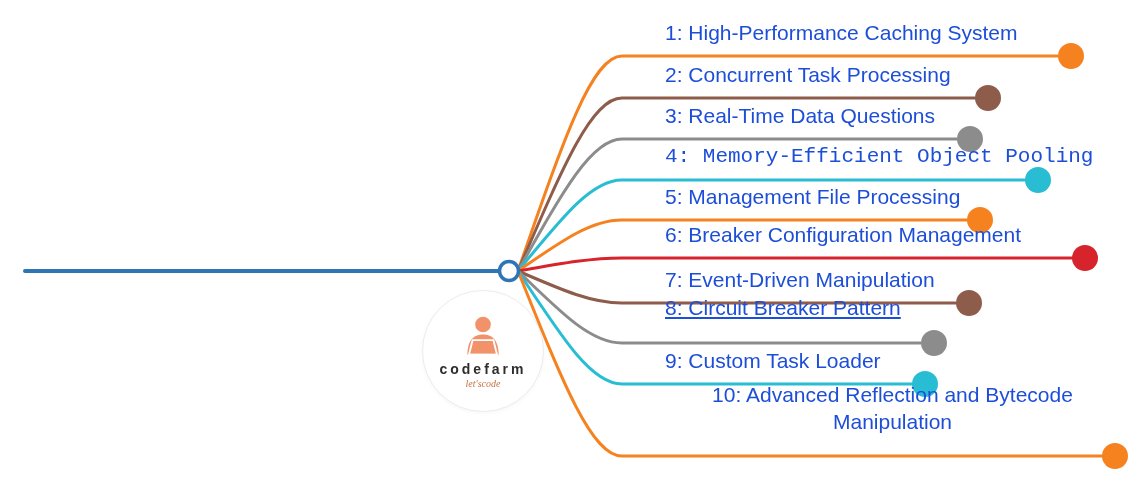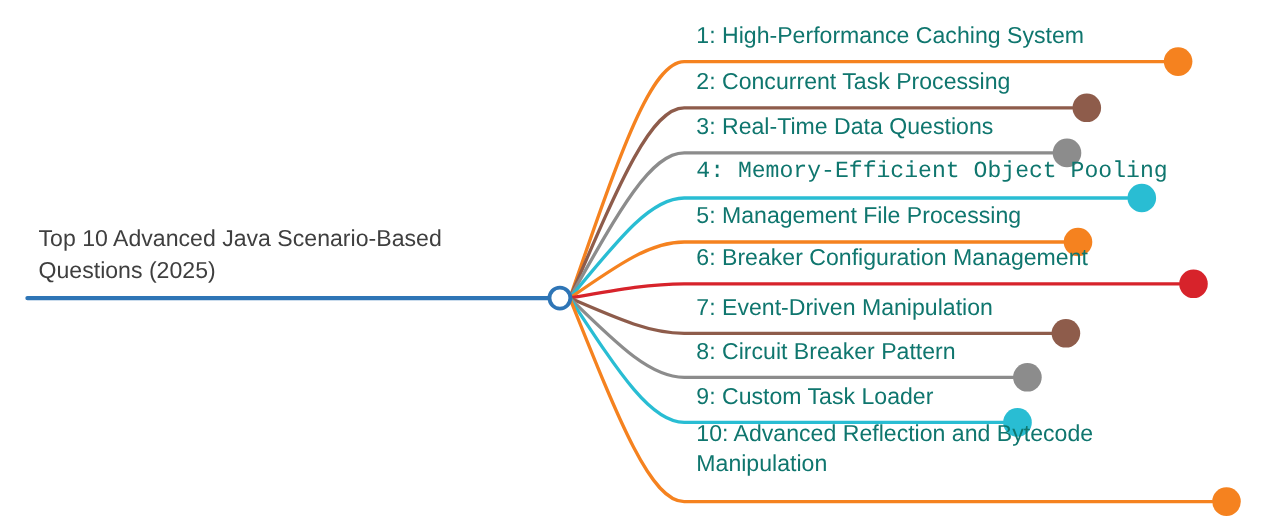--- a/index.html
+++ b/index.html
@@ -54,31 +54,42 @@
     width: 442px;
     font-size: 21px;
     line-height: 29px;
     color: #3f3f3f;
     z-index: 3;
   }
   .branch-label {
     position: absolute;
     font-size: 21px;
     line-height: 27px;
-    color: #0f766e;
+    color: #1d4ed8;
     white-space: nowrap;
     z-index: 3;
+    margin-left: 32px;
   }
   .branch-label.wrap { white-space: normal; }
 </style>
 </head>
 <body>
 
 <div class="canvas">
 
+  <div class="logo">
+    <svg width="50" height="46" viewBox="-24 -24 48 44">
+      <circle cx="0" cy="-13" r="7.5" fill="#f2926b"></circle>
+      <path d="M -15 16 C -15 1 -8 -3.5 0 -3.5 C 8 -3.5 15 1 15 16 Z" fill="#f2926b"></path>
+      <path d="M -10 2 L 10 2 L 13.5 16 L -13.5 16 Z" fill="#f2926b" stroke="#ffffff" stroke-width="1.8"></path>
+      <line x1="-13.5" y1="16" x2="13.5" y2="16" stroke="#ffffff" stroke-width="1.8"></line>
+    </svg>
+    <div class="brand">codefarm</div>
+    <div class="tagline">let'scode</div>
+  </div>
 
   <svg class="lines" width="1146" height="482" viewBox="0 0 1146 482">
     <line id="root-line" x1="25" y1="271" x2="498" y2="271" stroke-width="4" stroke-linecap="round" stroke="#2e75b6"></line>
     <g id="branch-lines">
         <path d="M 518 271 C 564 138, 592 56, 622 56 L 1058 56" fill="none" stroke="#f5821f" stroke-width="3" stroke-linecap="round"></path>
         <circle cx="1071" cy="56" r="13" fill="#f5821f"></circle>
         <path d="M 518 271 C 564 164, 592 98, 622 98 L 975 98" fill="none" stroke="#8e5c4b" stroke-width="3" stroke-linecap="round"></path>
         <circle cx="988" cy="98" r="13" fill="#8e5c4b"></circle>
         <path d="M 518 271 C 564 189, 592 139, 622 139 L 957 139" fill="none" stroke="#8c8c8c" stroke-width="3" stroke-linecap="round"></path>
         <circle cx="970" cy="139" r="13" fill="#8c8c8c"></circle>
@@ -93,28 +104,27 @@
         <path d="M 518 271 C 564 316, 592 343, 622 343 L 921 343" fill="none" stroke="#8c8c8c" stroke-width="3" stroke-linecap="round"></path>
         <circle cx="934" cy="343" r="13" fill="#8c8c8c"></circle>
         <path d="M 518 271 C 564 341, 592 384, 622 384 L 912 384" fill="none" stroke="#29bdd3" stroke-width="3" stroke-linecap="round"></path>
         <circle cx="925" cy="384" r="13" fill="#29bdd3"></circle>
         <path d="M 518 271 C 564 386, 592 456, 622 456 L 1102 456" fill="none" stroke="#f5821f" stroke-width="3" stroke-linecap="round"></path>
         <circle cx="1115" cy="456" r="13" fill="#f5821f"></circle>
       </g>
     <circle id="root-node" cx="509" cy="271" r="9.5" stroke-width="3.5" stroke="#2e75b6" fill="#ffffff"></circle>
   </svg>
 
-  <div class="root-label">Top 10 Advanced Java Scenario-Based Questions (2025)</div>
 
   <div id="labels">
       <div class="branch-label" style="left: 633px; top: 19px;">1: High-Performance Caching System</div>
       <div class="branch-label" style="left: 633px; top: 61px;">2: Concurrent Task Processing</div>
       <div class="branch-label" style="left: 633px; top: 102px;">3: Real-Time Data Questions</div>
       <div class="branch-label" style="left: 633px; top: 143px; font-family: Liberation Mono, monospace;">4: Memory-Efficient Object Pooling</div>
       <div class="branch-label" style="left: 633px; top: 183px;">5: Management File Processing</div>
       <div class="branch-label" style="left: 633px; top: 221px;">6: Breaker Configuration Management</div>
       <div class="branch-label" style="left: 633px; top: 266px;">7: Event-Driven Manipulation</div>
-      <div class="branch-label" style="left: 633px; top: 306px;">8: Circuit Breaker Pattern</div>
+      <div class="branch-label" style="left: 633px; top: 294px; text-decoration: underline;">8: Circuit Breaker Pattern</div>
       <div class="branch-label" style="left: 633px; top: 347px;">9: Custom Task Loader</div>
-      <div class="branch-label wrap" style="left: 633px; top: 381px; width: 455px;">10: Advanced Reflection and Bytecode Manipulation</div>
+      <div class="branch-label wrap" style="left: 633px; top: 381px; width: 455px; text-align: center;">10: Advanced Reflection and Bytecode Manipulation</div>
     </div>
 
 </div>
 
 </body></html>

